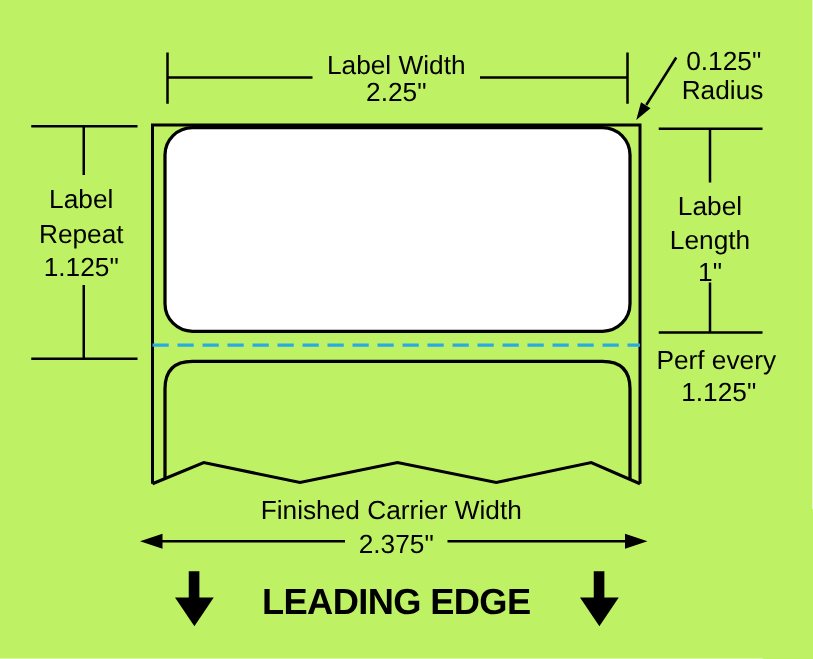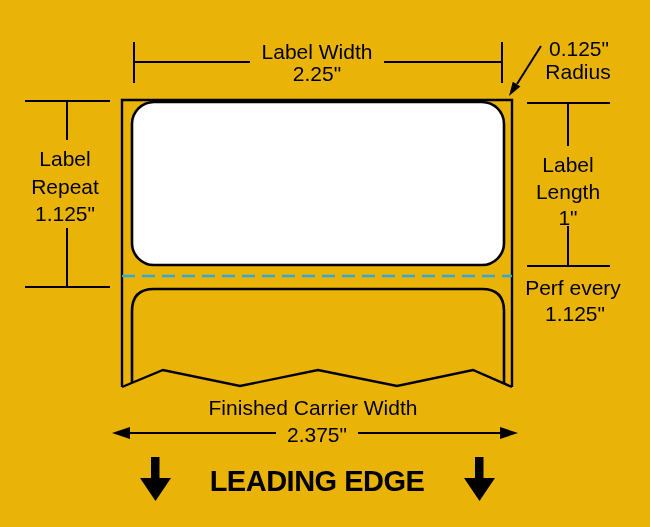--- a/index.html
+++ b/index.html
@@ -4,21 +4,21 @@
 <style>
   html, body {
     margin: 0;
     padding: 0;
     background: #ffffff;
   }
   .stage {
     position: relative;
     width: 650px;
     height: 527px;
-    background: #eab308;
+    background: #bef264;
     overflow: hidden;
     font-family: "Liberation Sans", sans-serif;
   }
   svg { display: block; }
   text {
     font-family: "Liberation Sans", sans-serif;
     fill: #000000;
   }
   .dim-text   { font-size: 21px; }
   .lead-text  { font-size: 29px; font-weight: bold; letter-spacing: -0.5px; }

